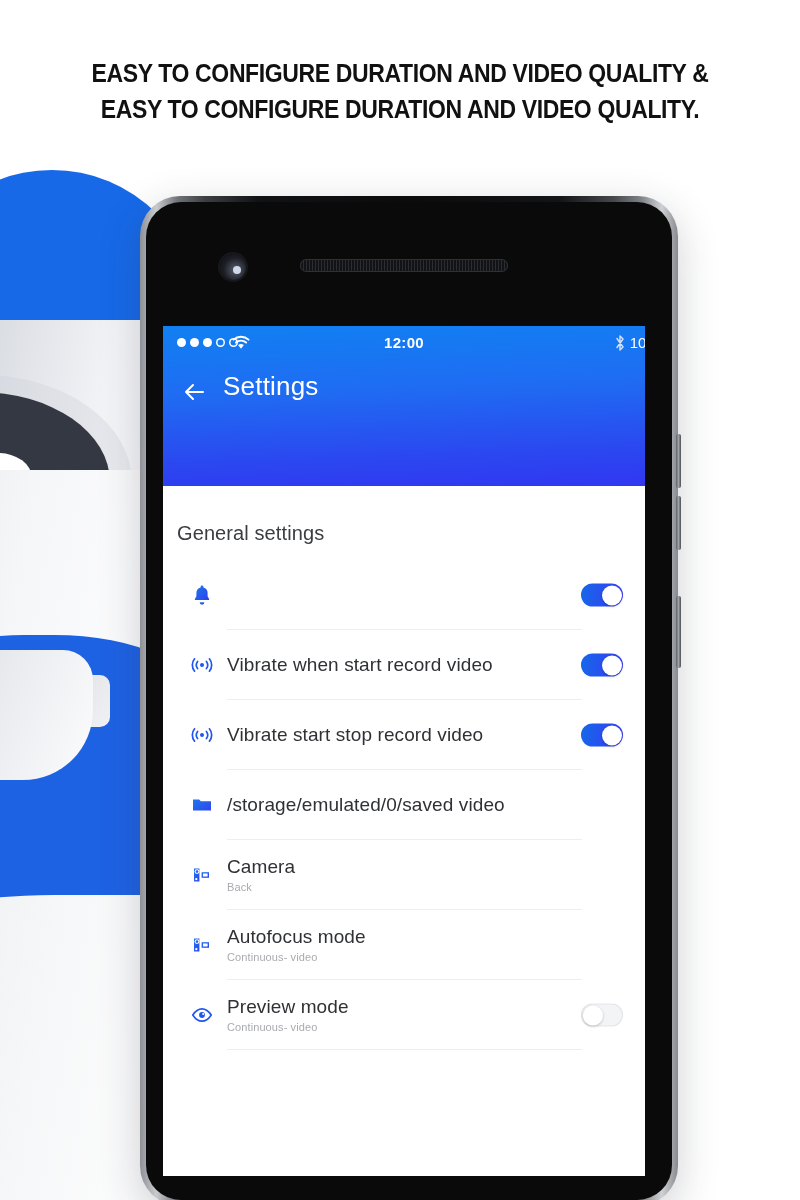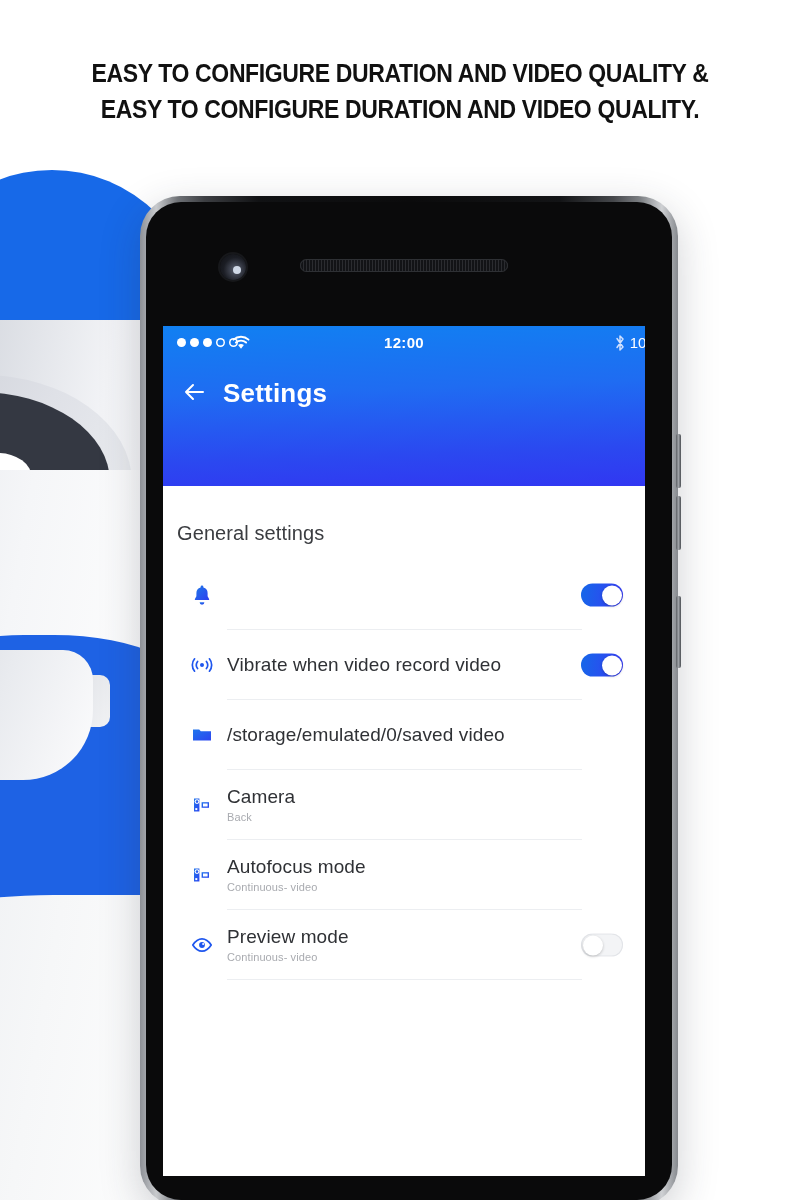--- a/index.html
+++ b/index.html
@@ -141,22 +141,22 @@
   }
   .sb-batt:after{
     content:"";position:absolute;right:-5px;top:4px;width:3px;height:6px;
     background:#ffffff;border-radius:0 2px 2px 0;
   }
 
   .hdr-back{
     position:absolute;left:12px;top:46px;width:40px;height:40px;cursor:pointer;
   }
   .hdr-title{
-    position:absolute;left:60px;top:47px;height:40px;line-height:40px;
-    color:#ffffff;font-size:26px;font-weight:bold;letter-spacing:0.2px;
+    position:absolute;left:60px;top:40px;height:40px;line-height:40px;
+    color:#ffffff;font-size:26px;font-weight:normal;letter-spacing:0.2px;
   }
 
   
   .content{
     position:absolute;left:0;top:160px;width:539px;height:690px;background:#ffffff;
   }
   .section-title{
     position:absolute;left:14px;top:36px;
     font-size:20px;color:#3b3d41;letter-spacing:0.1px;
   }
@@ -288,33 +288,51 @@
               <path d="M12 2.6 a1.4 1.4 0 0 1 1.4 1.4 v0.5 a5.6 5.6 0 0 1 4.2 5.4 v3.4 l1.5 2.6 a0.8 0.8 0 0 1-0.7 1.2 H5.6 a0.8 0.8 0 0 1-0.7-1.2 l1.5-2.6 V9.9 a5.6 5.6 0 0 1 4.2-5.4 V4 A1.4 1.4 0 0 1 12 2.6 Z" fill="url(#g1)"></path>
               <path d="M9.6 19.3 h4.8 a2.4 2.4 0 0 1-4.8 0 Z" fill="url(#g1)"></path>
             </svg>
           </div>
           <div class="toggle on">
             <div class="knob"></div>
           </div>
           <div class="row-sep"></div>
         </div>
 
-
         <div class="row">
           <div class="row-icon">
             <svg viewBox="0 0 24 24" width="24" height="24">
               <circle cx="12" cy="12" r="2" fill="#1e56ee"></circle>
               <path d="M7.6 8.4 a6 6 0 0 0 0 7.2" stroke="#1e56ee" stroke-width="1.7" fill="none" stroke-linecap="round"></path>
               <path d="M16.4 8.4 a6 6 0 0 1 0 7.2" stroke="#1e56ee" stroke-width="1.7" fill="none" stroke-linecap="round"></path>
               <path d="M4.6 5.8 a9.6 9.6 0 0 0 0 12.4" stroke="#1e56ee" stroke-width="1.7" fill="none" stroke-linecap="round"></path>
               <path d="M19.4 5.8 a9.6 9.6 0 0 1 0 12.4" stroke="#1e56ee" stroke-width="1.7" fill="none" stroke-linecap="round"></path>
             </svg>
           </div>
           <div class="row-text">
-            <div class="row-title">Vibrate when video record video</div>
+            <div class="row-title">Vibrate when start record video</div>
+          </div>
+          <div class="toggle on">
+            <div class="knob"></div>
+          </div>
+          <div class="row-sep"></div>
+        </div>
+
+        <div class="row">
+          <div class="row-icon">
+            <svg viewBox="0 0 24 24" width="24" height="24">
+              <circle cx="12" cy="12" r="2" fill="#1e56ee"></circle>
+              <path d="M7.6 8.4 a6 6 0 0 0 0 7.2" stroke="#1e56ee" stroke-width="1.7" fill="none" stroke-linecap="round"></path>
+              <path d="M16.4 8.4 a6 6 0 0 1 0 7.2" stroke="#1e56ee" stroke-width="1.7" fill="none" stroke-linecap="round"></path>
+              <path d="M4.6 5.8 a9.6 9.6 0 0 0 0 12.4" stroke="#1e56ee" stroke-width="1.7" fill="none" stroke-linecap="round"></path>
+              <path d="M19.4 5.8 a9.6 9.6 0 0 1 0 12.4" stroke="#1e56ee" stroke-width="1.7" fill="none" stroke-linecap="round"></path>
+            </svg>
+          </div>
+          <div class="row-text">
+            <div class="row-title">Vibrate start stop record video</div>
           </div>
           <div class="toggle on">
             <div class="knob"></div>
           </div>
           <div class="row-sep"></div>
         </div>
 
         <div class="row">
           <div class="row-icon">
             <svg viewBox="0 0 24 24" width="24" height="24">

